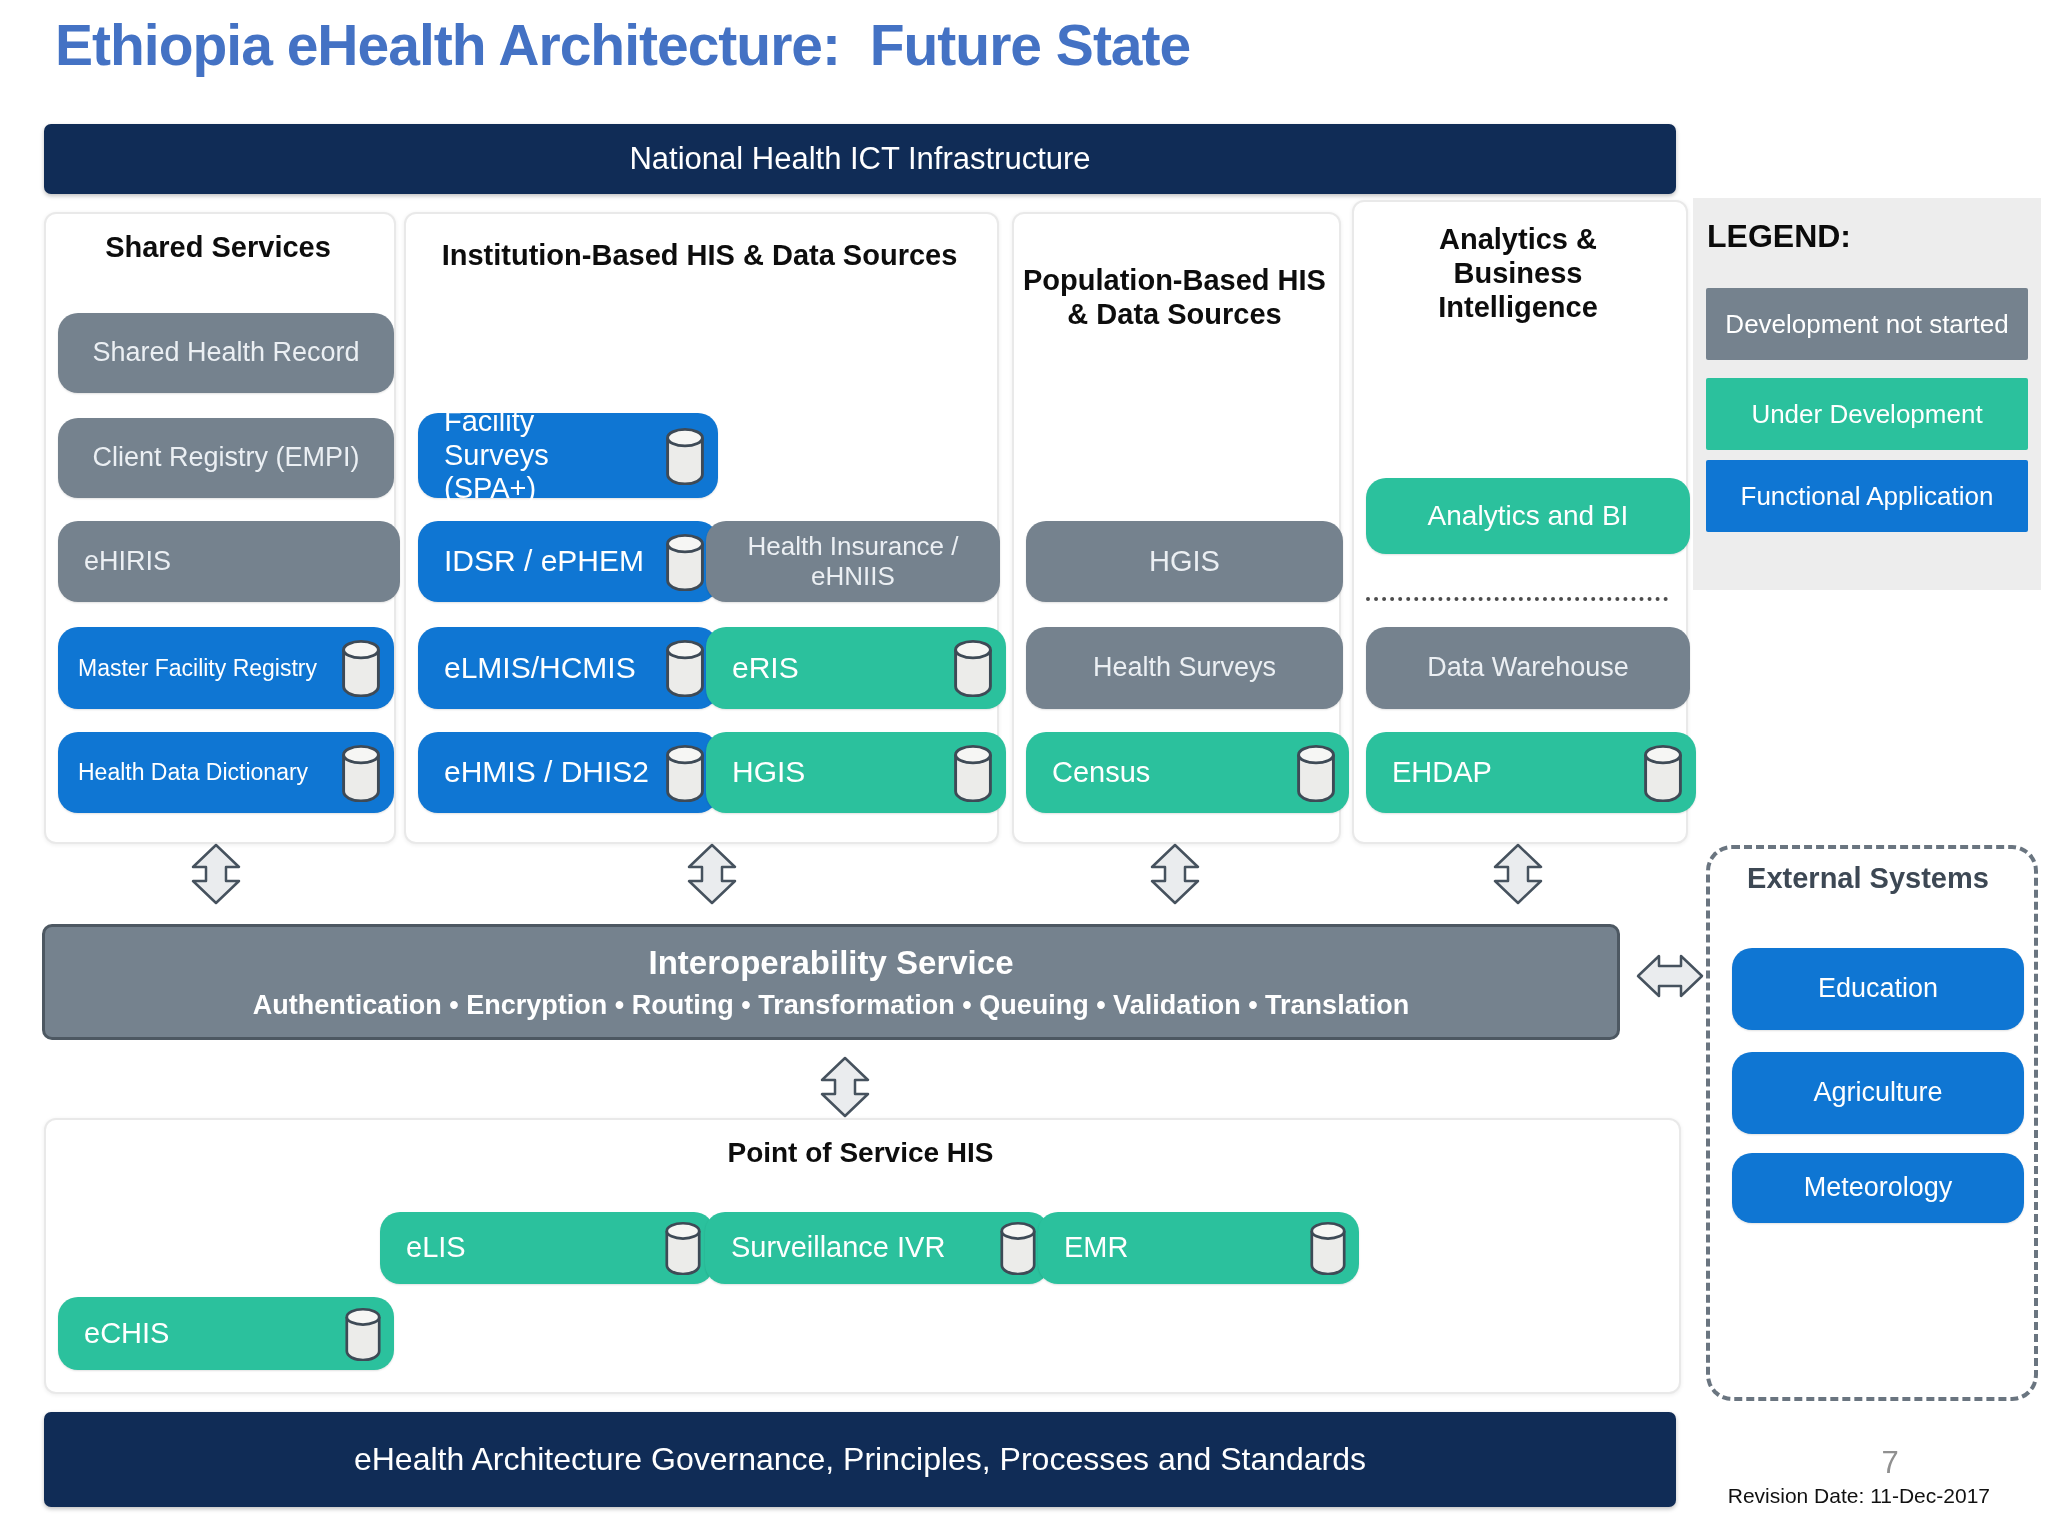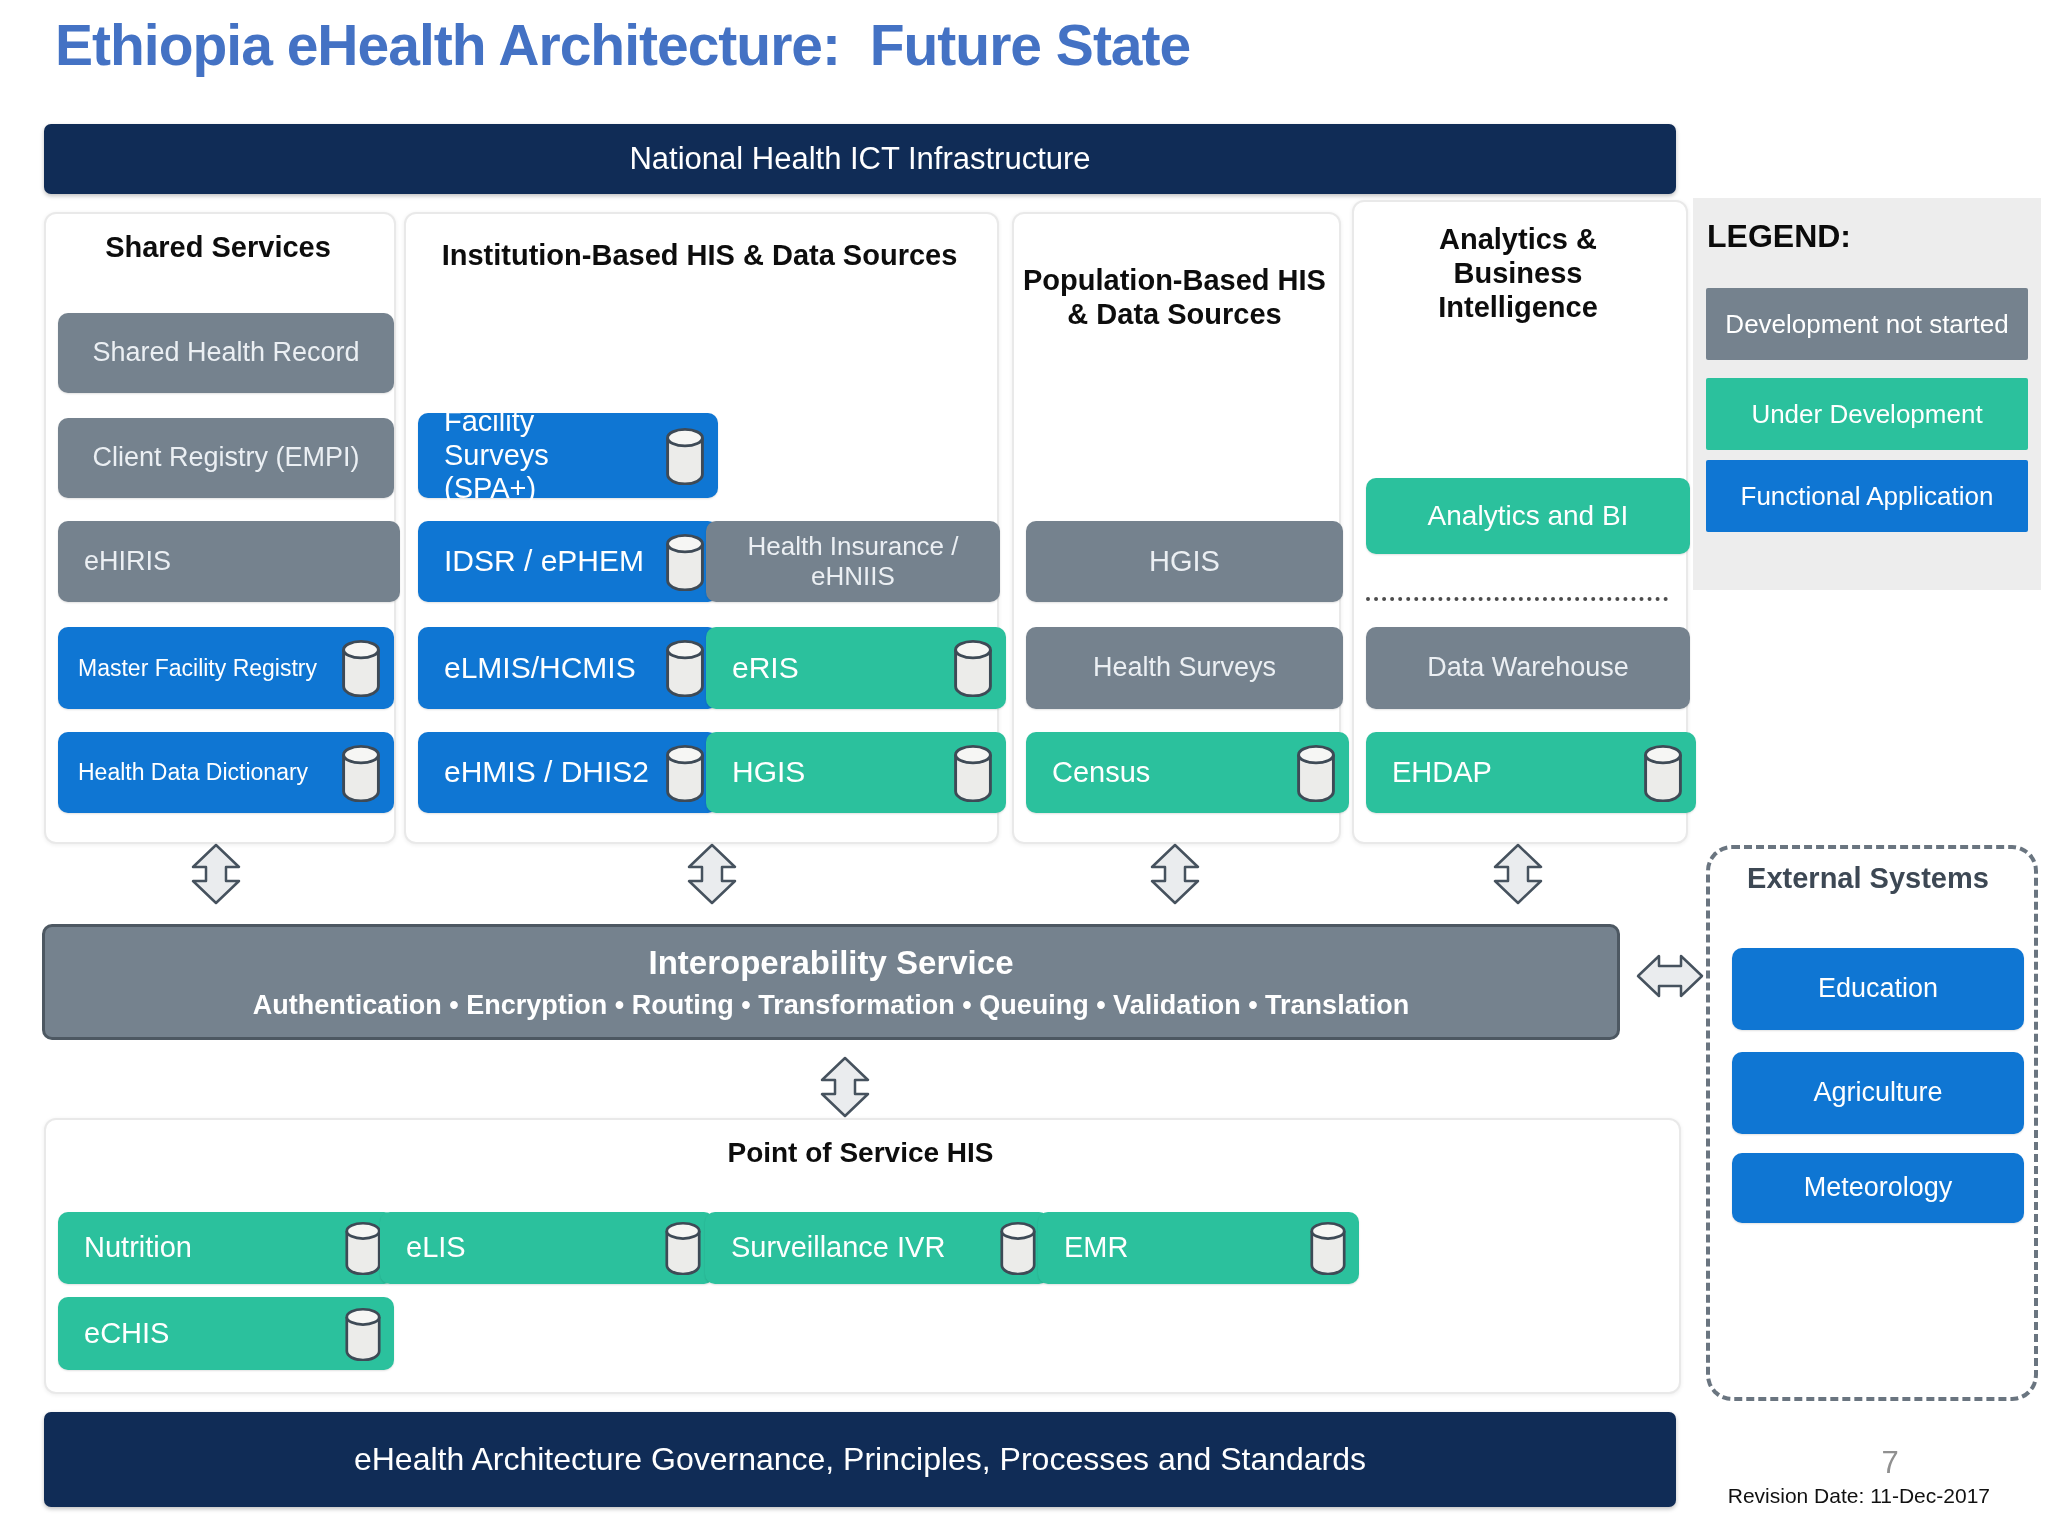--- a/index.html
+++ b/index.html
@@ -21,21 +21,21 @@
   .top-banner{left:44px;top:124px;width:1632px;height:70px;font-size:31px;}
   .footer-bar{left:44px;top:1412px;width:1632px;height:95px;font-size:32px;}
   .card{
     background:#fff;border:2px solid #E9E9E9;border-radius:12px;
     box-shadow:0 1px 4px rgba(0,0,0,.07);
   }
   .card-header{
     font-weight:bold;color:#0d0d0d;text-align:center;font-size:29px;line-height:1.18;
   }
   .box{
-    position:absolute;border-radius:10px;color:#fff;display:flex;align-items:center;
+    position:absolute;border-radius:20px;color:#fff;display:flex;align-items:center;
     font-size:27px;line-height:1.15;box-shadow:0 1px 2px rgba(0,0,0,.12);
   }
   .gray{background:var(--gray);color:#EBEFF3;}
   .green{background:var(--green);}
   .blue{background:var(--blue);}
   .left{padding-left:26px;justify-content:flex-start;text-align:left;}
   .center{justify-content:center;text-align:center;padding:0 10px;}
   .db{
     position:absolute;right:10px;top:50%;transform:translateY(-50%);
     width:46px;height:58px;pointer-events:none;
@@ -252,29 +252,20 @@
 
   <div class="abs varrow" style="left:818px;top:1056px;">
     <svg width="54" height="62" viewBox="0 0 54 62">
         <path d="M27 2 L50 24 H37 V38 H50 L27 60 L4 38 H17 V24 H4 Z" fill="#EAECEE" stroke="#46525E" stroke-width="2.5" stroke-linejoin="round"></path>
       </svg>
   </div>
 
   <div class="abs card" style="left:44px;top:1118px;width:1633px;height:272px;"></div>
   <div class="abs card-header" style="left:44px;top:1136px;width:1633px;font-size:28px;">Point of Service HIS</div>
 
-  <div class="box green left" style="left:58px;top:1212px;width:310px;height:72px;font-size:29px;">
-    <span>Nutrition</span>
-    <span class="db" style="width:42px;height:54px;">
-        <svg viewBox="0 0 46 60" style="width:42px;height:54px;">
-          <path d="M5 11 v38 c0 5.5 8 10 18 10 s18 -4.5 18 -10 v-38" fill="#ECECEA" stroke="#3E4A56" stroke-width="3"></path>
-          <ellipse cx="23" cy="11" rx="18" ry="8.5" fill="#F6F6F4" stroke="#3E4A56" stroke-width="3"></ellipse>
-        </svg>
-      </span>
-  </div>
   <div class="box green left" style="left:380px;top:1212px;width:308px;height:72px;font-size:29px;">
     <span>eLIS</span>
     <span class="db" style="width:42px;height:54px;">
         <svg viewBox="0 0 46 60" style="width:42px;height:54px;">
           <path d="M5 11 v38 c0 5.5 8 10 18 10 s18 -4.5 18 -10 v-38" fill="#ECECEA" stroke="#3E4A56" stroke-width="3"></path>
           <ellipse cx="23" cy="11" rx="18" ry="8.5" fill="#F6F6F4" stroke="#3E4A56" stroke-width="3"></ellipse>
         </svg>
       </span>
   </div>
   <div class="box green left" style="left:705px;top:1212px;width:318px;height:72px;font-size:29px;">

